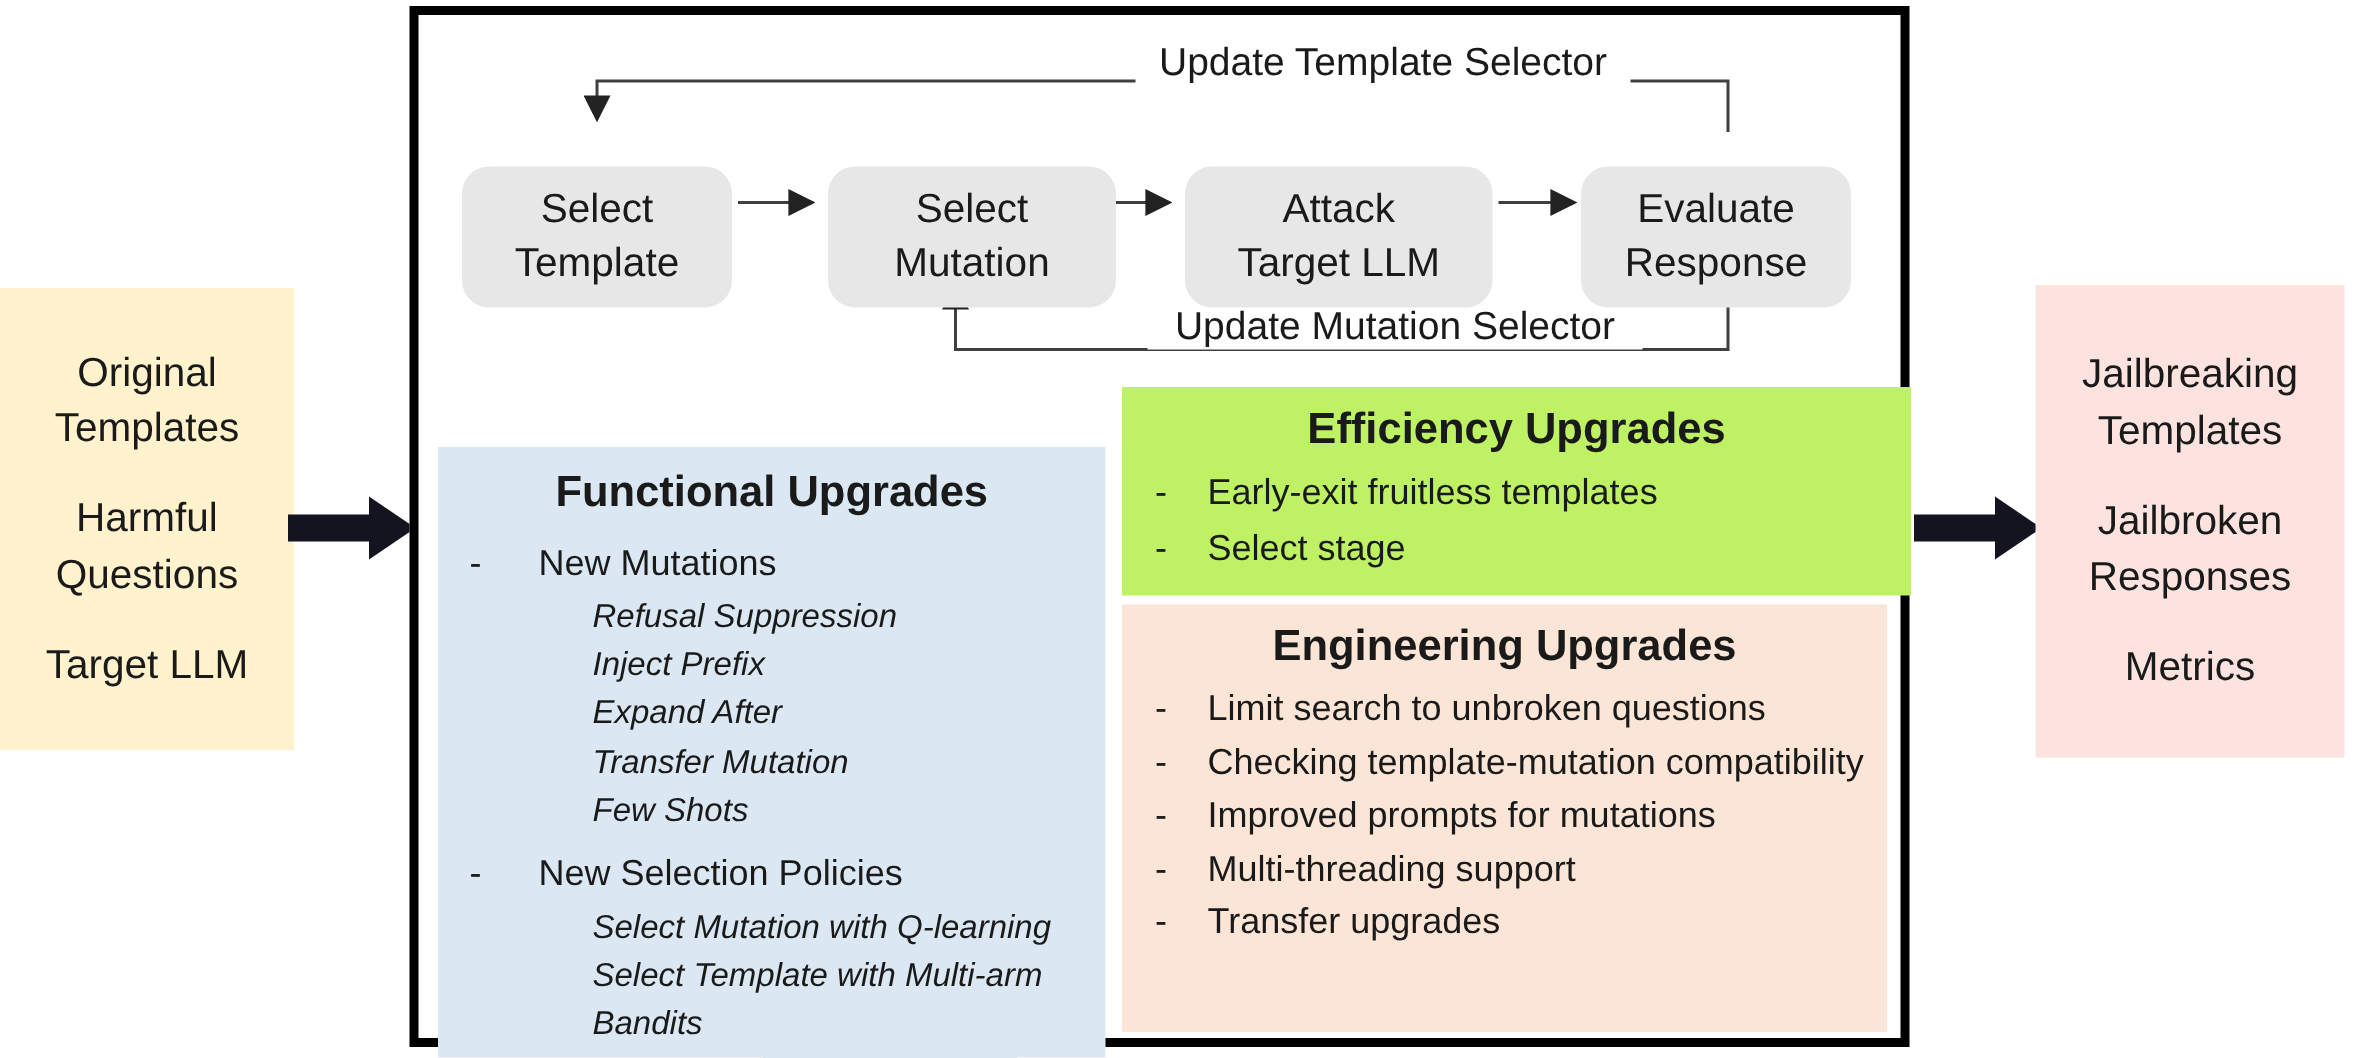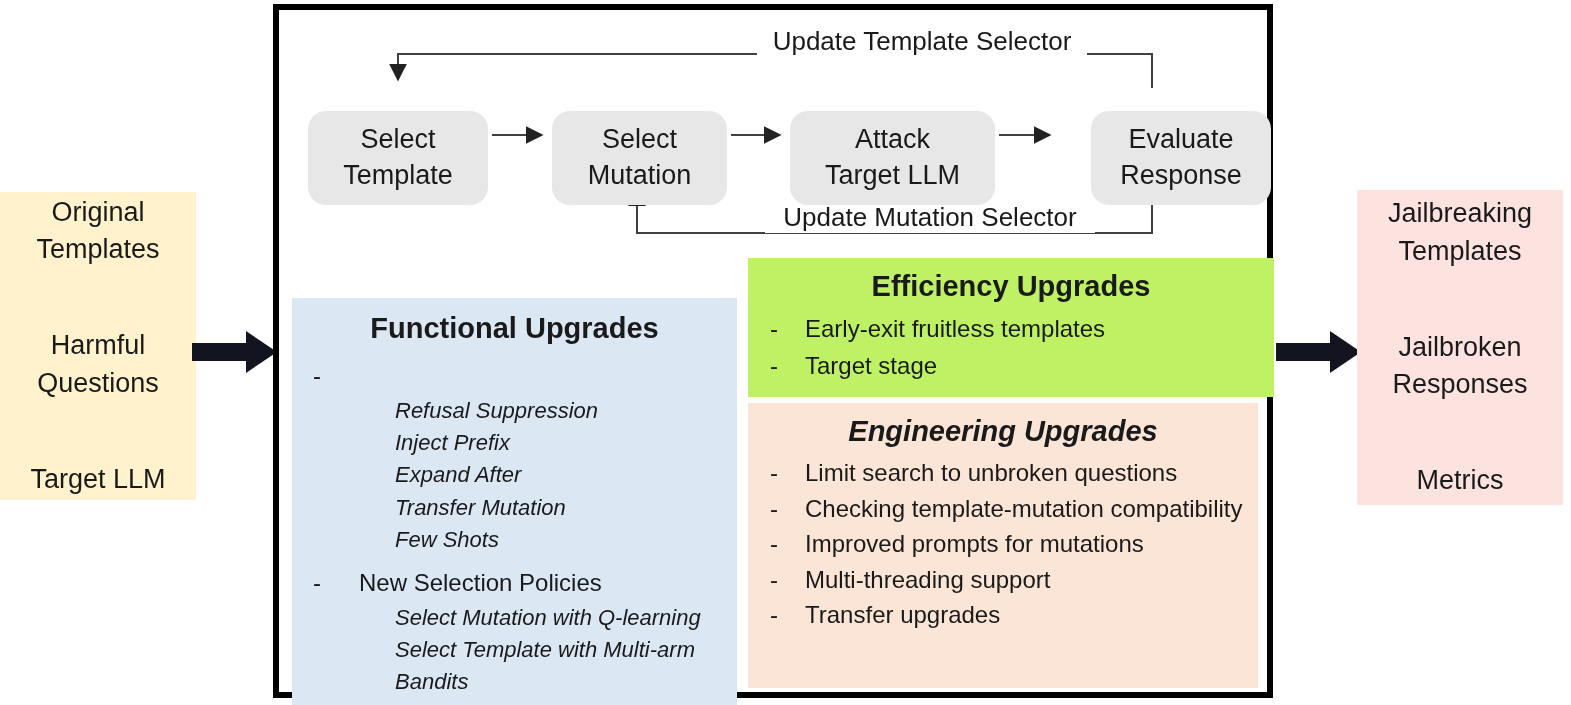--- a/index.html
+++ b/index.html
@@ -7,21 +7,21 @@
   body {
     width:1571px; height:705px; position:relative;
     background:#ffffff; color:#1a1a1a;
     font-family:"Liberation Sans", sans-serif;
     overflow:hidden;
   }
 
   
   .io-box {
     position:absolute; display:flex; flex-direction:column;
-    justify-content:center; align-items:center; gap:58px;
+    justify-content:center; align-items:center; gap:22px;
     text-align:center; font-size:27px; line-height:1.4;
   }
   .io-inputs  { left:0;     top:192px; width:196px; height:308px; background:#FFF2CC; }
   .io-outputs { left:1357px; top:190px; width:206px; height:315px; background:#FCE3DF; }
   .io-item { width:170px; }
 
   
   .big-arrow { position:absolute; width:86px; height:44px; }
   .big-arrow-left  { left:192px;  top:330px; }
   .big-arrow-right { left:1276px; top:330px; }
@@ -34,23 +34,23 @@
 
   
   .step {
     position:absolute; top:78px; height:94px;
     background:#E8E7E7; border-radius:18px;
     display:flex; align-items:center; justify-content:center;
     font-size:27px; line-height:1.32; text-align:center;margin-top:23px;
   }
   .step span { display:block; }
   .step-1 { left:29px;  width:180px; }
-  .step-2 { left:273px; width:175px; }
+  .step-2 { left:273px; width:192px; }
   .step-3 { left:511px; width:205px; }
-  .step-4 { left:812px; width:180px; }
+  .step-4 { left:775px; width:180px; }
   .step-1 .stw, .step-2 .stw, .step-4 .stw { max-width:150px; }
   .step-3 .stw { max-width:140px; }
 
   .flow-svg { position:absolute; left:0; top:0; width:988px; height:682px; }
 
   .loop-label {
     position:absolute; text-align:center; font-size:26px; line-height:1.2;
     background:#fff;
   }
   .loop-label-top    { left:478px; top:16px;  width:330px; }
@@ -60,21 +60,21 @@
   .panel { position:absolute; }
   .panel-functional  { left:13px;  top:248px; width:445px; height:432px; background:#DBE8F4; padding:10px 14px;margin-top:40px; }
   .panel-efficiency  { left:469px; top:248px; width:526px; height:139px; background:#bef264; padding:8px 14px; }
   .panel-engineering { left:469px; top:393px; width:510px; height:285px; background:#FBE5D6; padding:8px 14px; }
 
   .panel-title {
     font-size:29px; font-weight:bold; text-align:center;
     margin:4px 0 14px 0;
   }
   .panel-efficiency .panel-title  { margin-bottom:8px; }
-  .panel-engineering .panel-title { margin-bottom:8px;font-style:italic; }
+  .panel-engineering .panel-title { margin-bottom:8px; }
 
   .b-row { display:flex; align-items:flex-start; font-size:24px; line-height:1.4; }
   .b-dash { flex:0 0 auto; }
   .panel-functional .b-row  { padding-left:7px;  margin-top:8px; }
   .panel-functional .b-dash { width:46px; }
   .panel-efficiency .b-row, .panel-engineering .b-row { padding-left:8px; margin-top:2px; }
   .panel-efficiency .b-dash, .panel-engineering .b-dash { width:35px; }
   .panel-efficiency .b-row { line-height:1.46; }
 
   .sub-list {
@@ -124,20 +124,21 @@
   </div>
   <div class="step step-4">
     <span class="stw">Evaluate Response</span>
   </div>
 
   <div class="panel panel-functional">
     <div class="panel-title">Functional Upgrades</div>
 
     <div class="b-row">
       <span class="b-dash">-</span>
+      <span>New Mutations</span>
     </div>
     <div class="sub-list">
       <span class="sub-item">Refusal Suppression</span>
       <span class="sub-item">Inject Prefix</span>
       <span class="sub-item">Expand After</span>
       <span class="sub-item">Transfer Mutation</span>
       <span class="sub-item">Few Shots</span>
     </div>
 
     <div class="b-row">
@@ -151,21 +152,21 @@
   </div>
 
   <div class="panel panel-efficiency">
     <div class="panel-title">Efficiency Upgrades</div>
     <div class="b-row">
       <span class="b-dash">-</span>
       <span>Early-exit fruitless templates</span>
     </div>
     <div class="b-row">
       <span class="b-dash">-</span>
-      <span>Target stage</span>
+      <span>Select stage</span>
     </div>
   </div>
 
   <div class="panel panel-engineering">
     <div class="panel-title">Engineering Upgrades</div>
     <div class="b-row">
       <span class="b-dash">-</span>
       <span>Limit search to unbroken questions</span>
     </div>
     <div class="b-row">

